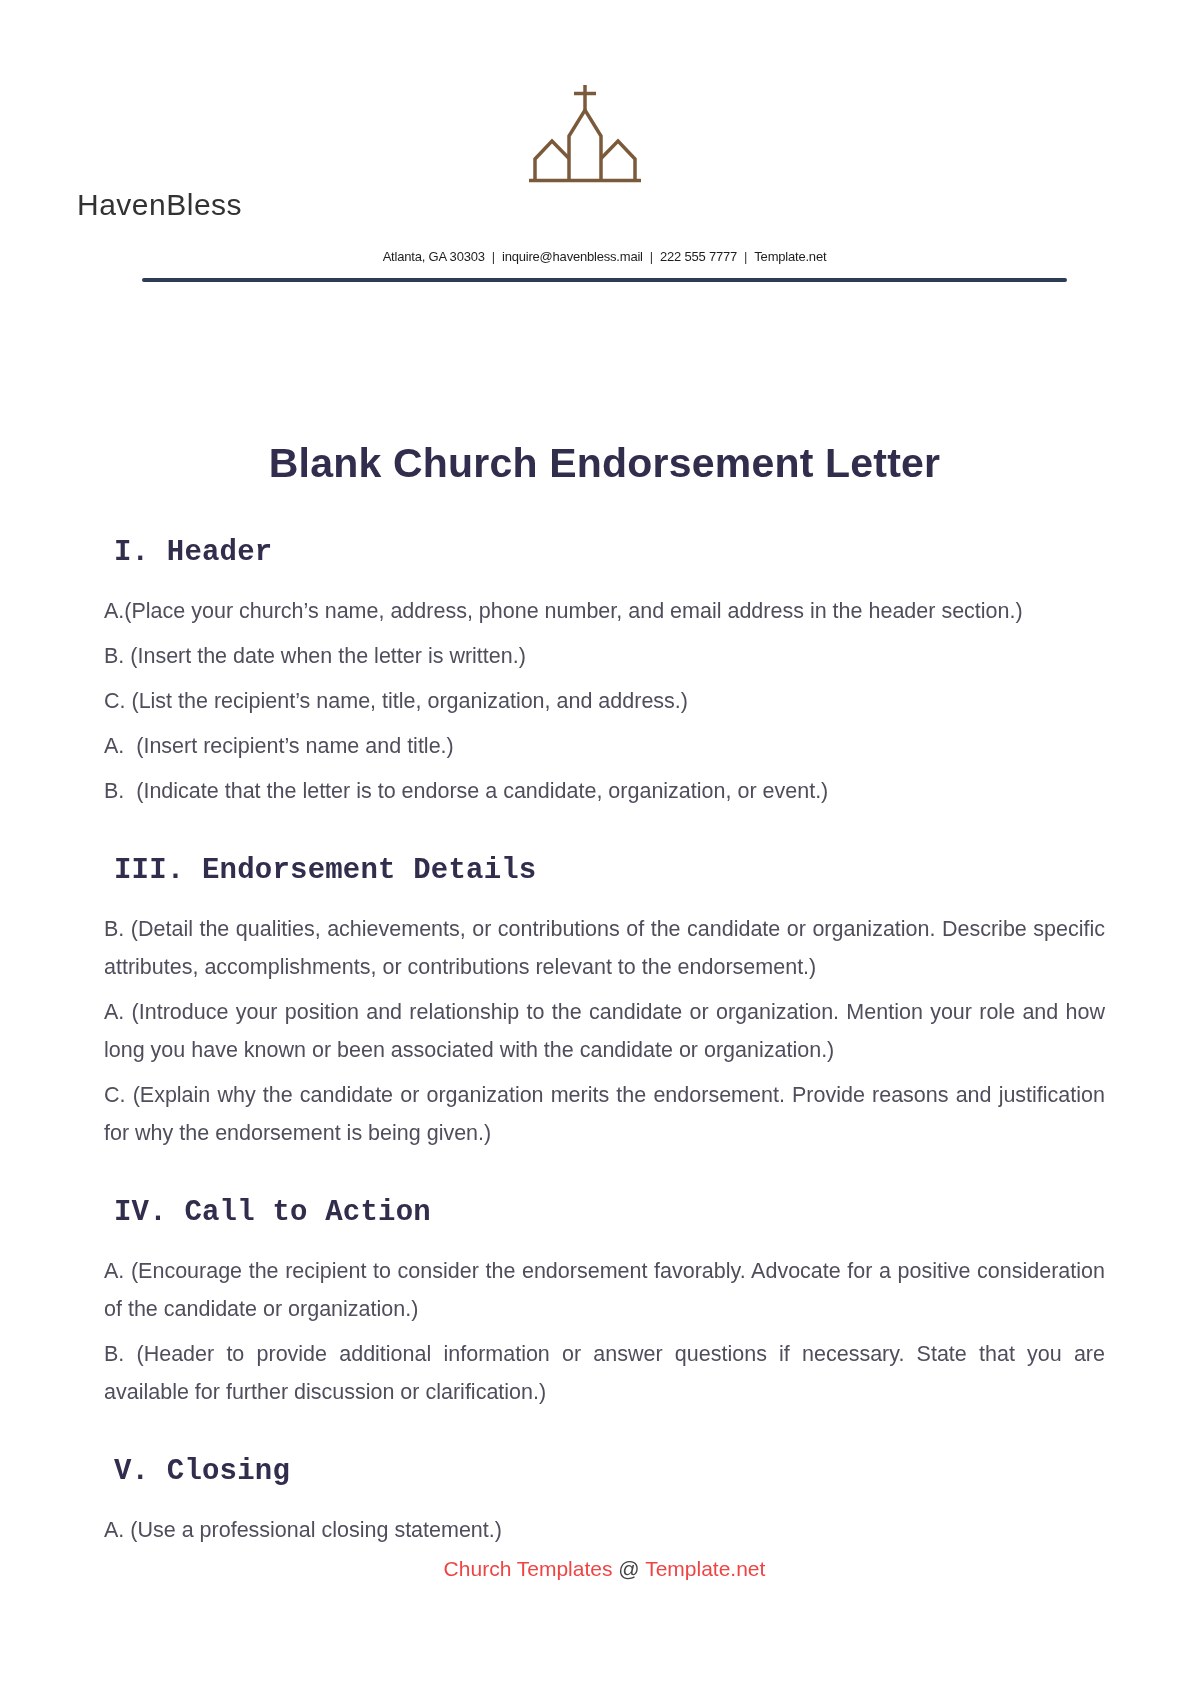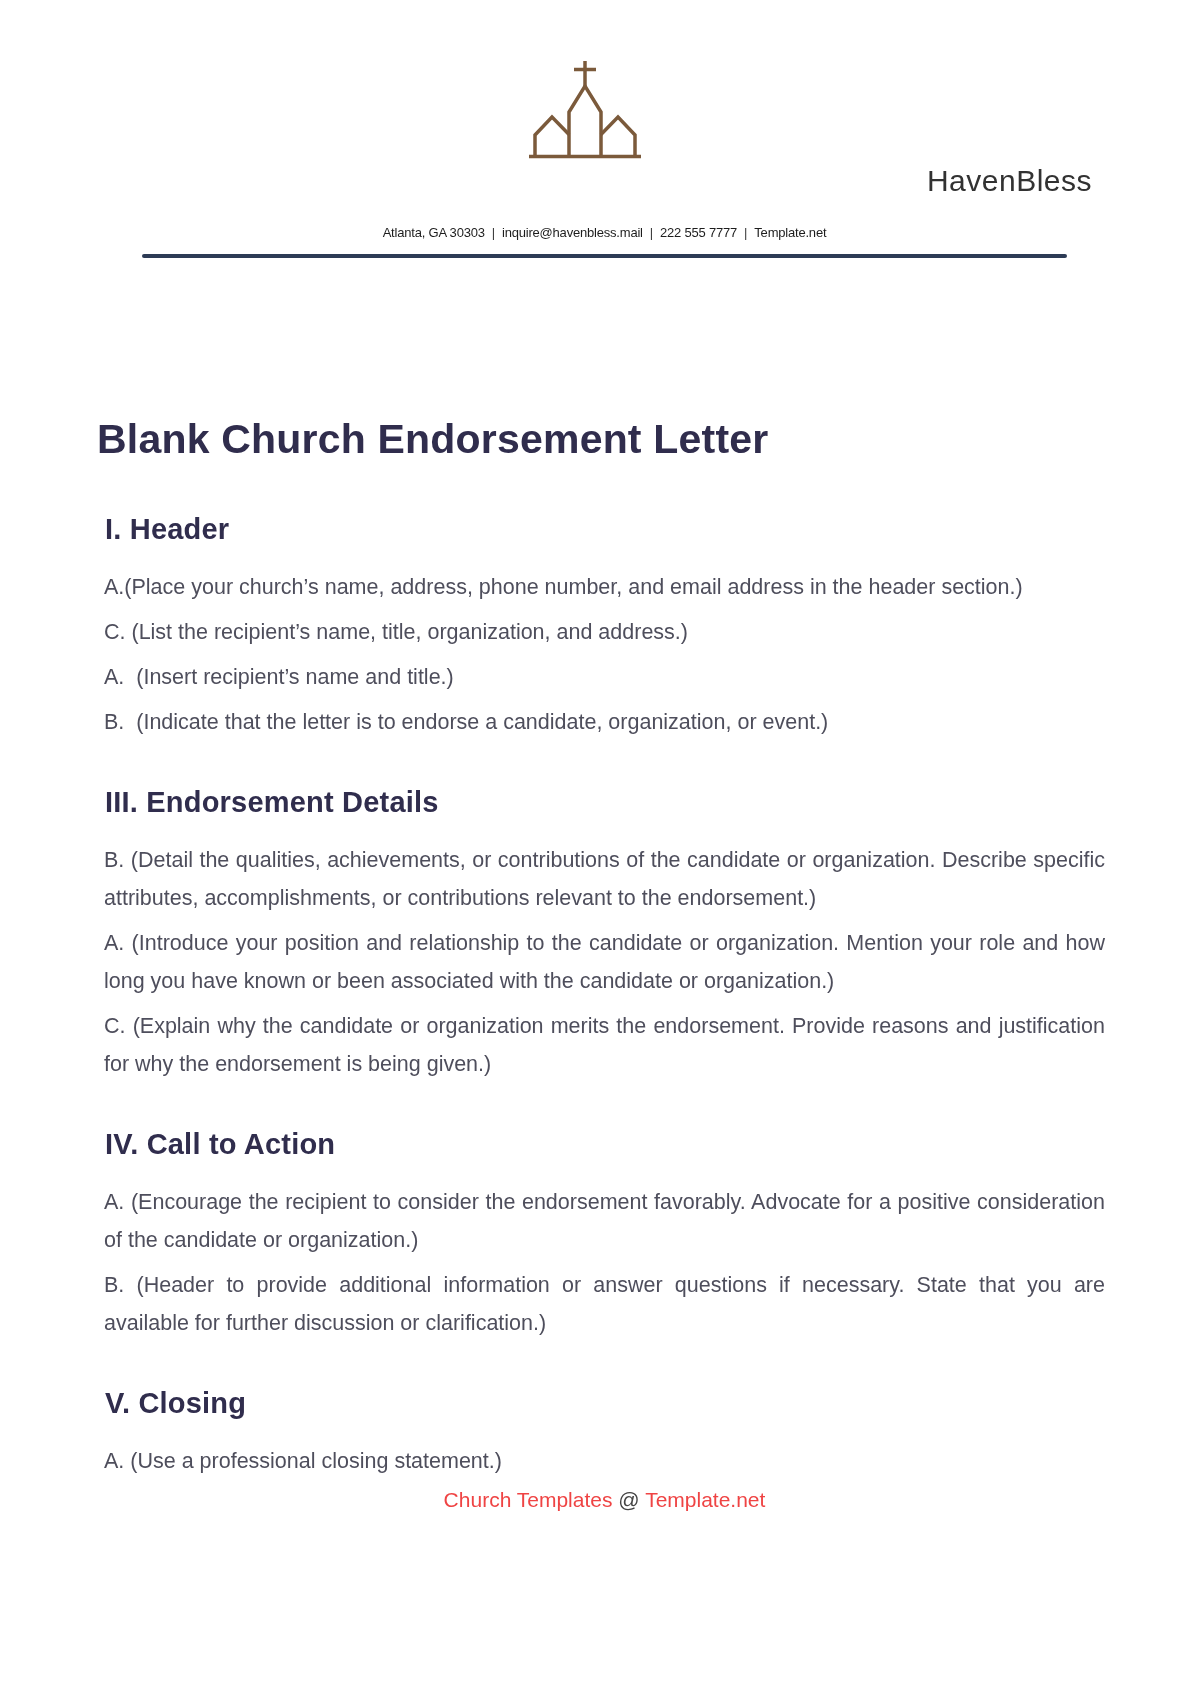--- a/index.html
+++ b/index.html
@@ -14,24 +14,24 @@
   .page {
     width: 1200px;
     height: 1701px;
     padding: 0 88px 0 97px;
     position: relative;
   }
 
   
   .letterhead { text-align: center; }
   .logo-wrap {
-    padding-top: 60px;
+    padding-top: 84px;
     position: relative;
     left: -20px;
-    text-align: right;
+    text-align: left;
   }
   .church-svg { display: block; margin: 0 auto; }
   .wordmark {
     font-size: 30px;
     font-weight: 500;
     color: #323232;
     letter-spacing: 0.5px;
     line-height: 34px;
     margin-top: 2px;
   }
@@ -47,34 +47,35 @@
     width: 925px;
     height: 3.5px;
     background: #2d3b55;
     border-radius: 2px;
     margin: 10px auto 0;
   }
 
   
   .doc-title {
     margin-top: 156px;
-    text-align: left;
+    text-align: center;
     font-size: 41px;
     line-height: 50px;
     font-weight: 700;
     color: #302d4d;
     letter-spacing: 0.2px;
   }
   .section h2 {
     font-size: 29px;
     line-height: 38px;
     font-weight: 700;
     color: #302d4d;
     letter-spacing: 0.2px;
-    margin: 42px 0 20px 8px;
+    margin: 42px 0 20px 17px;
+    font-family: Liberation Mono, monospace;
   }
   .section.first h2 { margin-top: 46px; }
   .section p.item {
     margin: 7px;
     font-size: 21.5px;
     line-height: 38px;
     color: #4e4e5c;
     text-align: justify;
   }
 
@@ -117,20 +118,21 @@
       <span>Atlanta, GA 30303</span><span class="bar">|</span><span>inquire@havenbless.mail</span><span class="bar">|</span><span>222 555 7777</span><span class="bar">|</span><span>Template.net</span>
     </div>
     <div class="divider"></div>
   </div>
 
   <div class="doc-title">Blank Church Endorsement Letter</div>
 
   <div class="section first">
     <h2>I. Header</h2>
     <p class="item">A.(Place your church’s name, address, phone number, and email address in the header section.)</p>
+    <p class="item">B. (Insert the date when the letter is written.)</p>
     <p class="item">C. (List the recipient’s name, title, organization, and address.)</p>
   </div>
 
   <div class="section">
     <p class="item">A.&nbsp; (Insert recipient’s name and title.)</p>
     <p class="item">B.&nbsp; (Indicate that the letter is to endorse a candidate, organization, or event.)</p>
   </div>
 
   <div class="section">
     <h2>III. Endorsement Details</h2>

